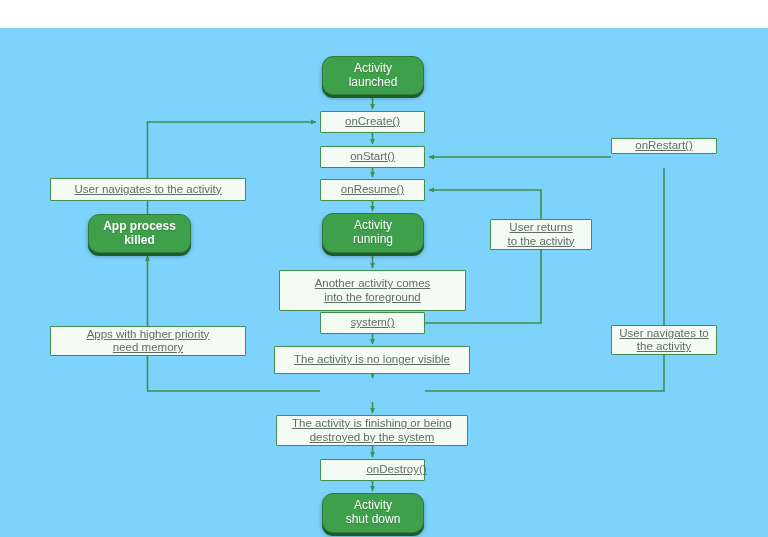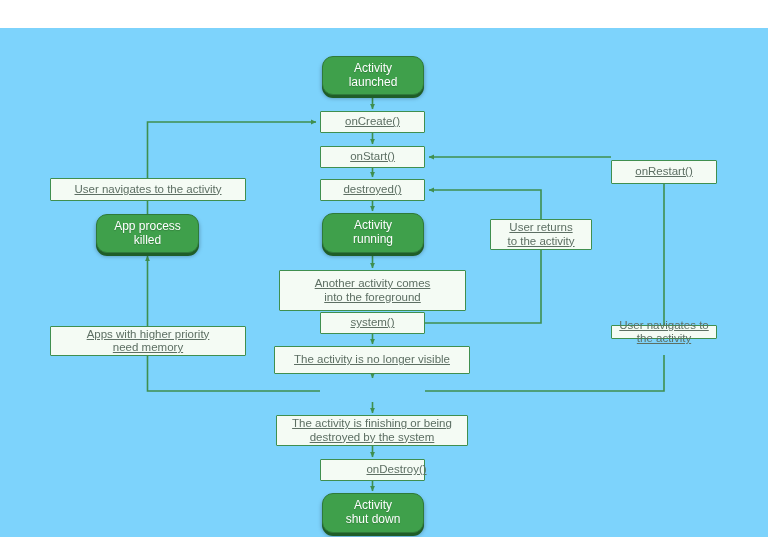--- a/index.html
+++ b/index.html
@@ -105,21 +105,21 @@
 
   <div class="node plain" style="left:320px; top:83px; width:105px; height:22px;">
     <span>onCreate()</span>
   </div>
 
   <div class="node plain" style="left:320px; top:118px; width:105px; height:22px;">
     <span>onStart()</span>
   </div>
 
   <div class="node plain" style="left:320px; top:151px; width:105px; height:22px;">
-    <span>destroyed()</span>
+    <span>onResume()</span>
   </div>
 
   <div class="node terminal" style="left:322px; top:185px; width:102px; height:40px;">
     <span class="inner">Activity
 running</span>
   </div>
 
   <div class="node plain" style="left:279px; top:242px; width:187px; height:41px;">
     <span>Another activity comes
 into the foreground</span>
@@ -145,37 +145,37 @@
 
   <div class="node terminal" style="left:322px; top:465px; width:102px; height:40px;">
     <span class="inner">Activity
 shut down</span>
   </div>
 
   <div class="node plain" style="left:50px; top:150px; width:196px; height:23px;">
     <span>User navigates to the activity</span>
   </div>
 
-  <div class="node terminal" style="left:96px; top:186px; width:103px; height:39px;">
+  <div class="node terminal" style="left:88px; top:186px; width:103px; height:39px;font-weight:bold;">
     <span class="inner">App process
 killed</span>
   </div>
 
   <div class="node plain" style="left:50px; top:298px; width:196px; height:30px;align-items:center;">
     <span>Apps with higher priority
 need memory</span>
   </div>
 
   <div class="node plain" style="left:490px; top:191px; width:102px; height:31px;">
     <span>User returns
 to the activity</span>
   </div>
 
-  <div class="node plain" style="left:611px; top:132px; width:106px; height:24px;">
+  <div class="node plain" style="left:611px; top:110px; width:106px; height:16px;">
     <span>onRestart()</span>
   </div>
 
-  <div class="node plain" style="left:611px; top:297px; width:106px; height:14px;">
+  <div class="node plain" style="left:611px; top:297px; width:106px; height:30px;">
     <span>User navigates to
 the activity</span>
   </div>
 
 </div>
 
 </body></html>

